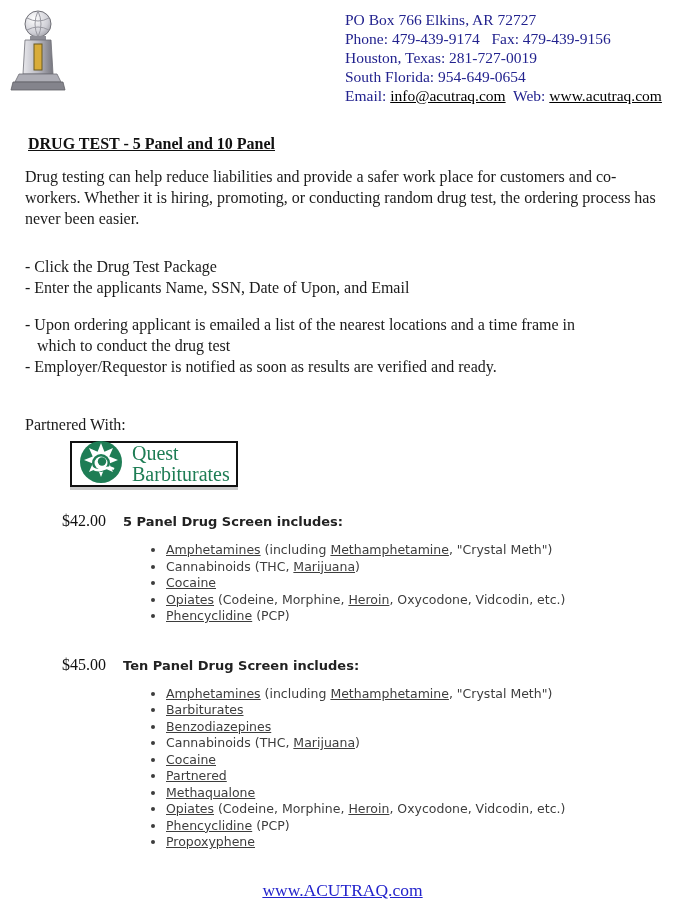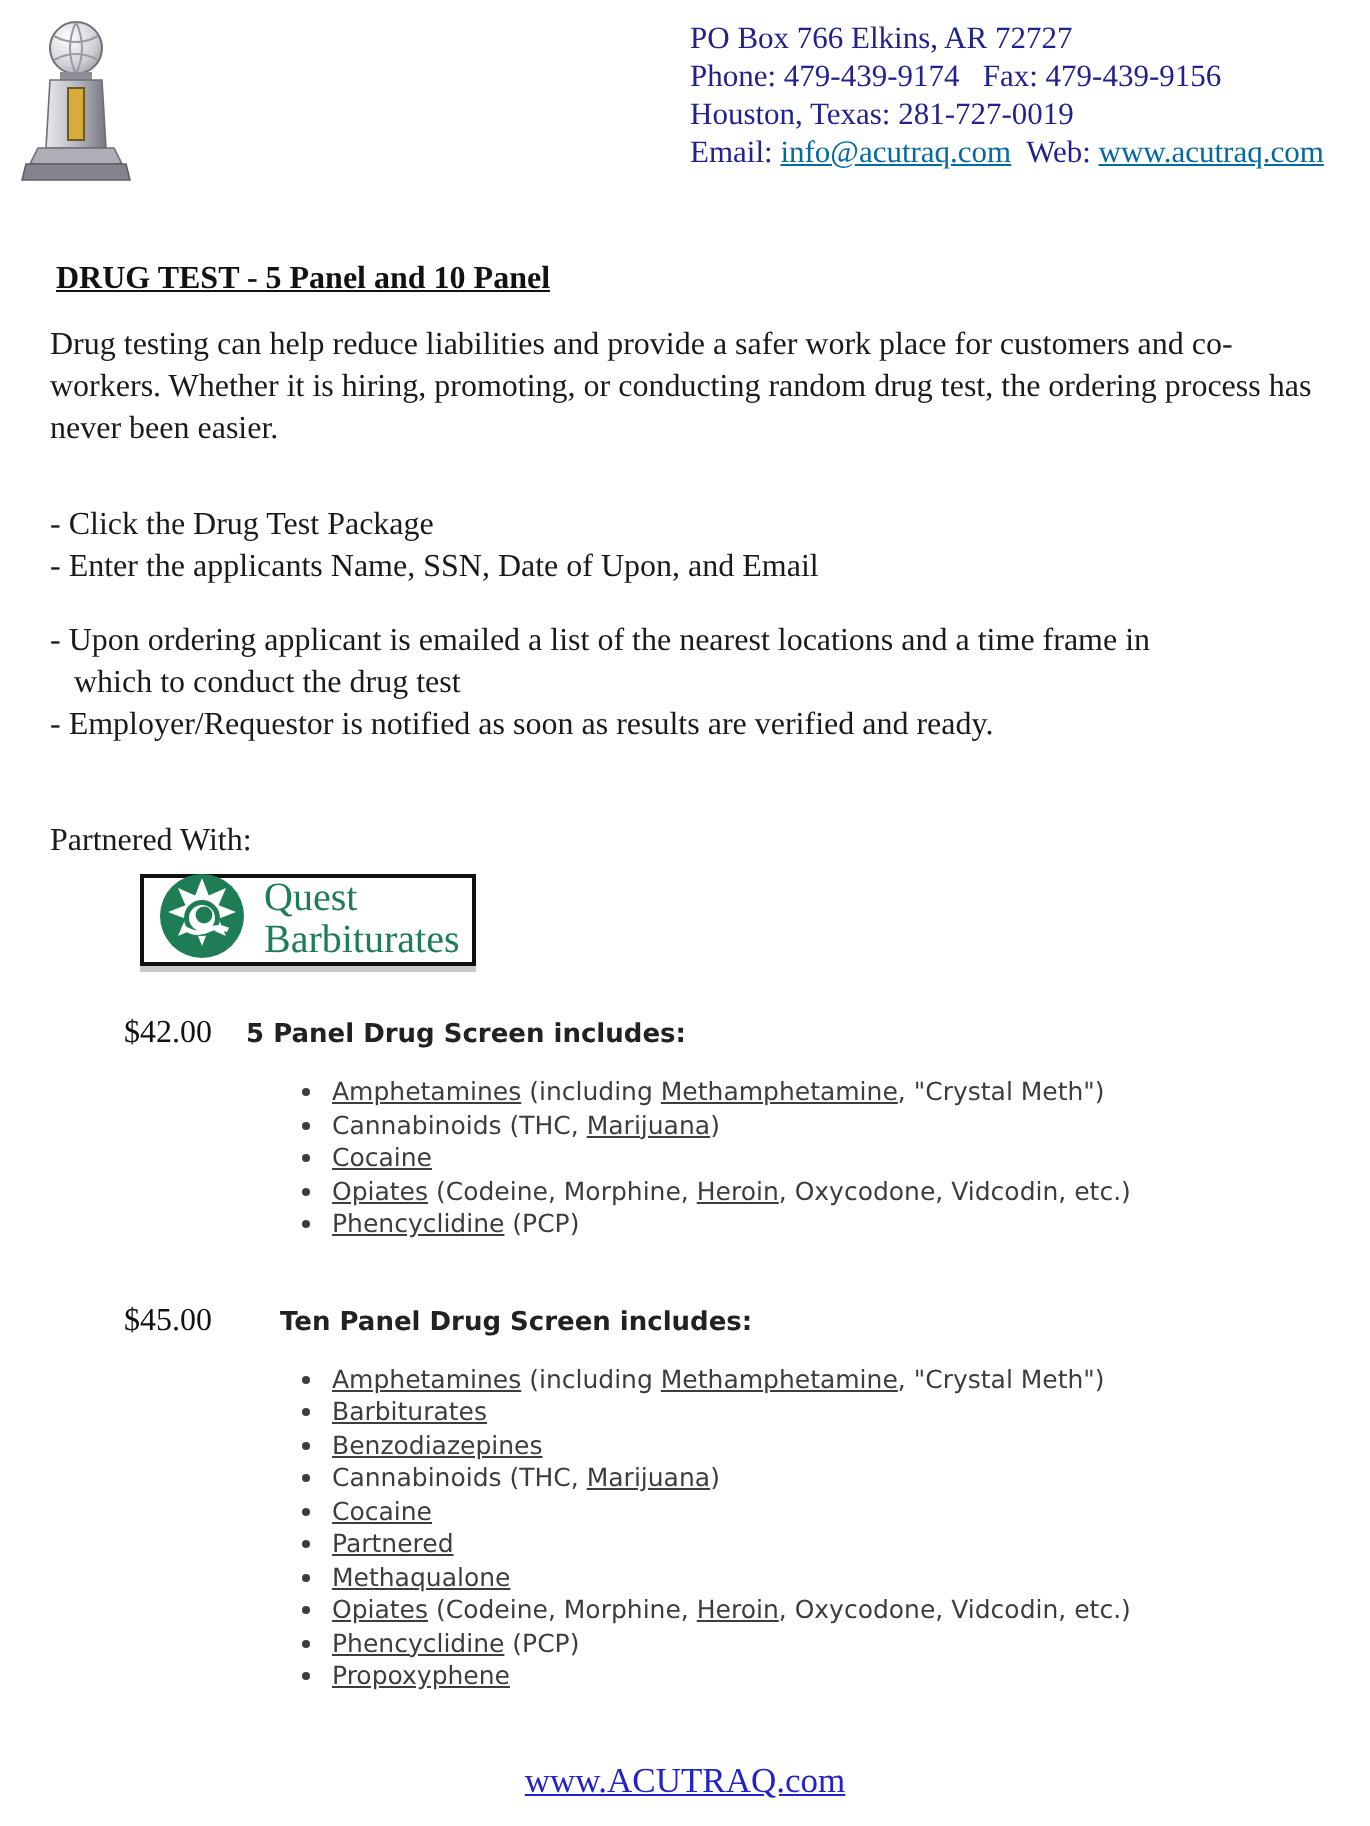--- a/index.html
+++ b/index.html
@@ -18,21 +18,21 @@
     line-height:1; color:#203076; letter-spacing:-1px;
   }
   .logo-tagline {
     font-family:"Liberation Serif", serif; font-style:italic; font-size:19px;
     color:#8f8a65; margin-top:-7px; margin-left:6px; letter-spacing:1.5px;
   }
   .contact {
     width:338px; font-size:15.5px; line-height:19px; color:#22228e;
     white-space:pre-wrap; margin-top:2px;
   }
-  .contact .lnk { color:#0369a1; }
+  .contact .lnk { color:#000000; }
   
   .doc-title {
     margin:30px 0 0 28px; font-size:16px; font-weight:bold;
     text-decoration:underline; color:#111;
   }
   .intro { margin:13px 25px 0 25px; width:634px; font-size:16px; line-height:21px; }
   .steps { margin:27px 0 0 25px; font-size:16px; line-height:21px; white-space:pre-wrap; }
   .notes { margin:16px 0 0 25px; font-size:16px; line-height:21px; white-space:pre-wrap; }
   
   .partnered-label { margin:39px 0 0 25px; font-size:16px; }
@@ -51,21 +51,21 @@
     margin-left:42px; width:168px; height:46px; border:2px solid #111;
     background:#fff; display:flex; align-items:center; padding:4px 6px;
     box-shadow:0 3px 0 #c9c9c9;
   }
   .quest-text {
     font-family:"Liberation Serif", serif; font-size:20px; line-height:21px;
     color:#1e7d55; margin-left:6px;
   }
   
   .package-head { display:flex; align-items:baseline; margin:25px 0 0 62px; }
-  .package-head.second { margin-top:33px;gap:17px; }
+  .package-head.second { margin-top:33px; }
   .price { font-size:16px; color:#111; width:48px; }
   .package-title {
     font-family:"DejaVu Sans", sans-serif; font-weight:bold; font-size:13px;
     color:#222; margin-left:13px;
   }
   ul.drug-list {
     margin:14px 0 0 150px; padding-left:16px;
     font-family:"DejaVu Sans", sans-serif; font-size:12.5px; color:#3d3d3d;
   }
   ul.drug-list li { margin-bottom:4px; line-height:12.5px; }
@@ -101,21 +101,21 @@
           <circle cx="28" cy="14" r="13" fill="url(#ball)" stroke="#6f6f76" stroke-width="1"></circle>
           <path d="M17,8 Q28,14 39,8 M17,20 Q28,14 39,20 M28,1 Q22,14 28,27 M28,1 Q34,14 28,27" fill="none" stroke="#9a9aa2" stroke-width="1"></path>
           <rect x="20" y="26" width="16" height="4" fill="#8e8e96"></rect>
           <path d="M15,30 L41,30 L43,64 L13,64 Z" fill="url(#col)" stroke="#6f6f76" stroke-width="0.8"></path>
           <rect x="24" y="34" width="8" height="26" fill="#d8ac3a" stroke="#6b5a20" stroke-width="1"></rect>
           <path d="M9,64 L47,64 L51,72 L5,72 Z" fill="#aeaeb6" stroke="#6f6f76" stroke-width="0.8"></path>
           <path d="M3,72 L53,72 L55,80 L1,80 Z" fill="#84848c" stroke="#5f5f66" stroke-width="0.8"></path>
         </svg>
       </span>
     </div>
-    <div class="contact"><div><span>PO Box 766 Elkins, AR 72727</span></div><div><span>Phone: 479-439-9174   Fax: 479-439-9156</span></div><div><span>Houston, Texas: 281-727-0019</span></div><div><span>Email: </span><span class="u lnk">info@acutraq.com</span><span>  Web: </span><span class="u lnk">www.acutraq.com</span></div></div>
+    <div class="contact"><div><span>PO Box 766 Elkins, AR 72727</span></div><div><span>Phone: 479-439-9174   Fax: 479-439-9156</span></div><div><span>Houston, Texas: 281-727-0019</span></div><div><span>South Florida: 954-649-0654</span></div><div><span>Email: </span><span class="u lnk">info@acutraq.com</span><span>  Web: </span><span class="u lnk">www.acutraq.com</span></div></div>
   </div>
 
   <div class="doc-title">DRUG TEST - 5 Panel and 10 Panel</div>
   <div class="intro">Drug testing can help reduce liabilities and provide a safer work place for customers and co-workers. Whether it is hiring, promoting, or conducting random drug test, the ordering process has never been easier.</div>
 
   <div class="steps"><div>- Click the Drug Test Package</div><div>- Enter the applicants Name, SSN, Date of Upon, and Email</div></div>
   <div class="notes"><div>- Upon ordering applicant is emailed a list of the nearest locations and a time frame in</div><div>   which to conduct the drug test</div><div>- Employer/Requestor is notified as soon as results are verified and ready.</div></div>
 
   <div class="partnered-label">Partnered With:</div>
   <div class="partners-row">

